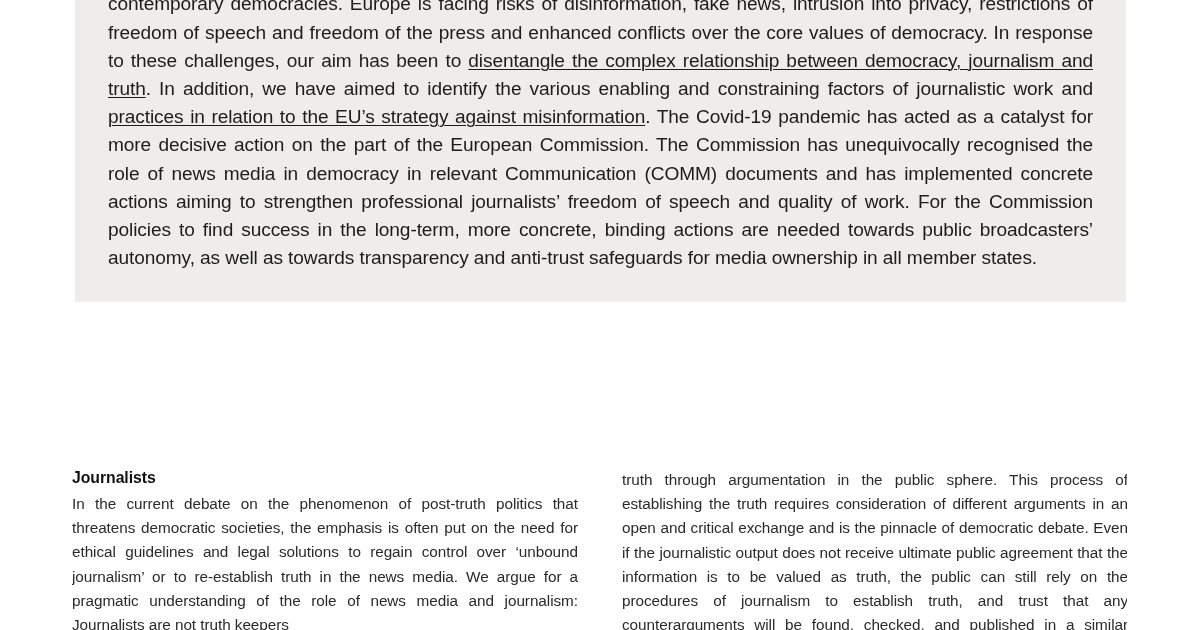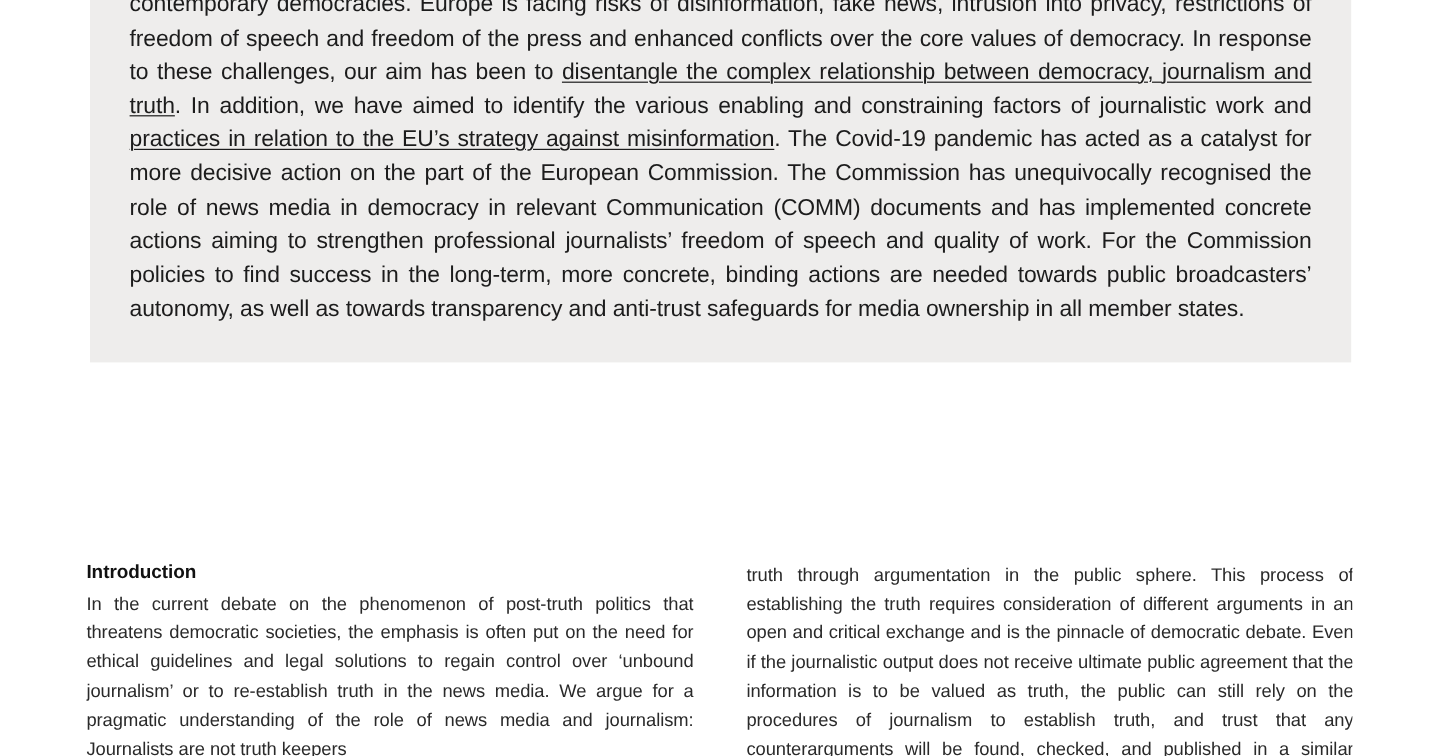--- a/index.html
+++ b/index.html
@@ -93,21 +93,21 @@
 
 <div class="page">
 
   <div class="abstract-box">
     <p class="abstract-text"><span>Digital media and communication technologies, infrastructures and governance are changing rapidly. These changes shape the ways we share information and knowledge, form opinions, express our identities and assign legitimacy in contemporary democracies. Europe is facing risks of disinformation, fake news, intrusion into privacy, restrictions of freedom of speech and freedom of the press and enhanced conflicts over the core values of democracy. In response to these challenges, our aim has been to </span><span class="u-link">disentangle the complex relationship between democracy, journalism and truth</span><span>. In addition, we have aimed to identify the various enabling and constraining factors of journalistic work and </span><span class="u-link">practices in relation to the EU’s strategy against misinformation</span><span>. The Covid-19 pandemic has acted as a catalyst for more decisive action on the part of the European Commission. The Commission has unequivocally recognised the role of news media in democracy in relevant Communication (COMM) documents and has implemented concrete actions aiming to strengthen professional journalists’ freedom of speech and quality of work. For the Commission policies to find success in the long-term, more concrete, binding actions are needed towards public broadcasters’ autonomy, as well as towards transparency and anti-trust safeguards for media ownership in all member states.</span></p>
   </div>
 
   <div class="body-columns">
 
     <div class="col col-left">
-      <h2 class="section-heading">Introduction</h2>
+      <h2 class="section-heading">Journalists</h2>
       <p class="body-text">In the current debate on the phenomenon of post-truth politics that threatens democratic societies, the emphasis is often put on the need for ethical guidelines and legal solutions to regain control over ‘unbound journalism’ or to re-establish truth in the news media. We argue for a pragmatic understanding of the role of news media and journalism: Journalists are not truth keepers</p>
     </div>
 
     <div class="col col-right">
       <p class="body-text">truth through argumentation in the public sphere. This process of establishing the truth requires consideration of different arguments in an open and critical exchange and is the pinnacle of democratic debate. Even if the journalistic output does not receive ultimate public agreement that the information is to be valued as truth, the public can still rely on the procedures of journalism to establish truth, and trust that any counterarguments will be found, checked, and published in a similar manner</p>
     </div>
 
   </div>
 
 </div>

